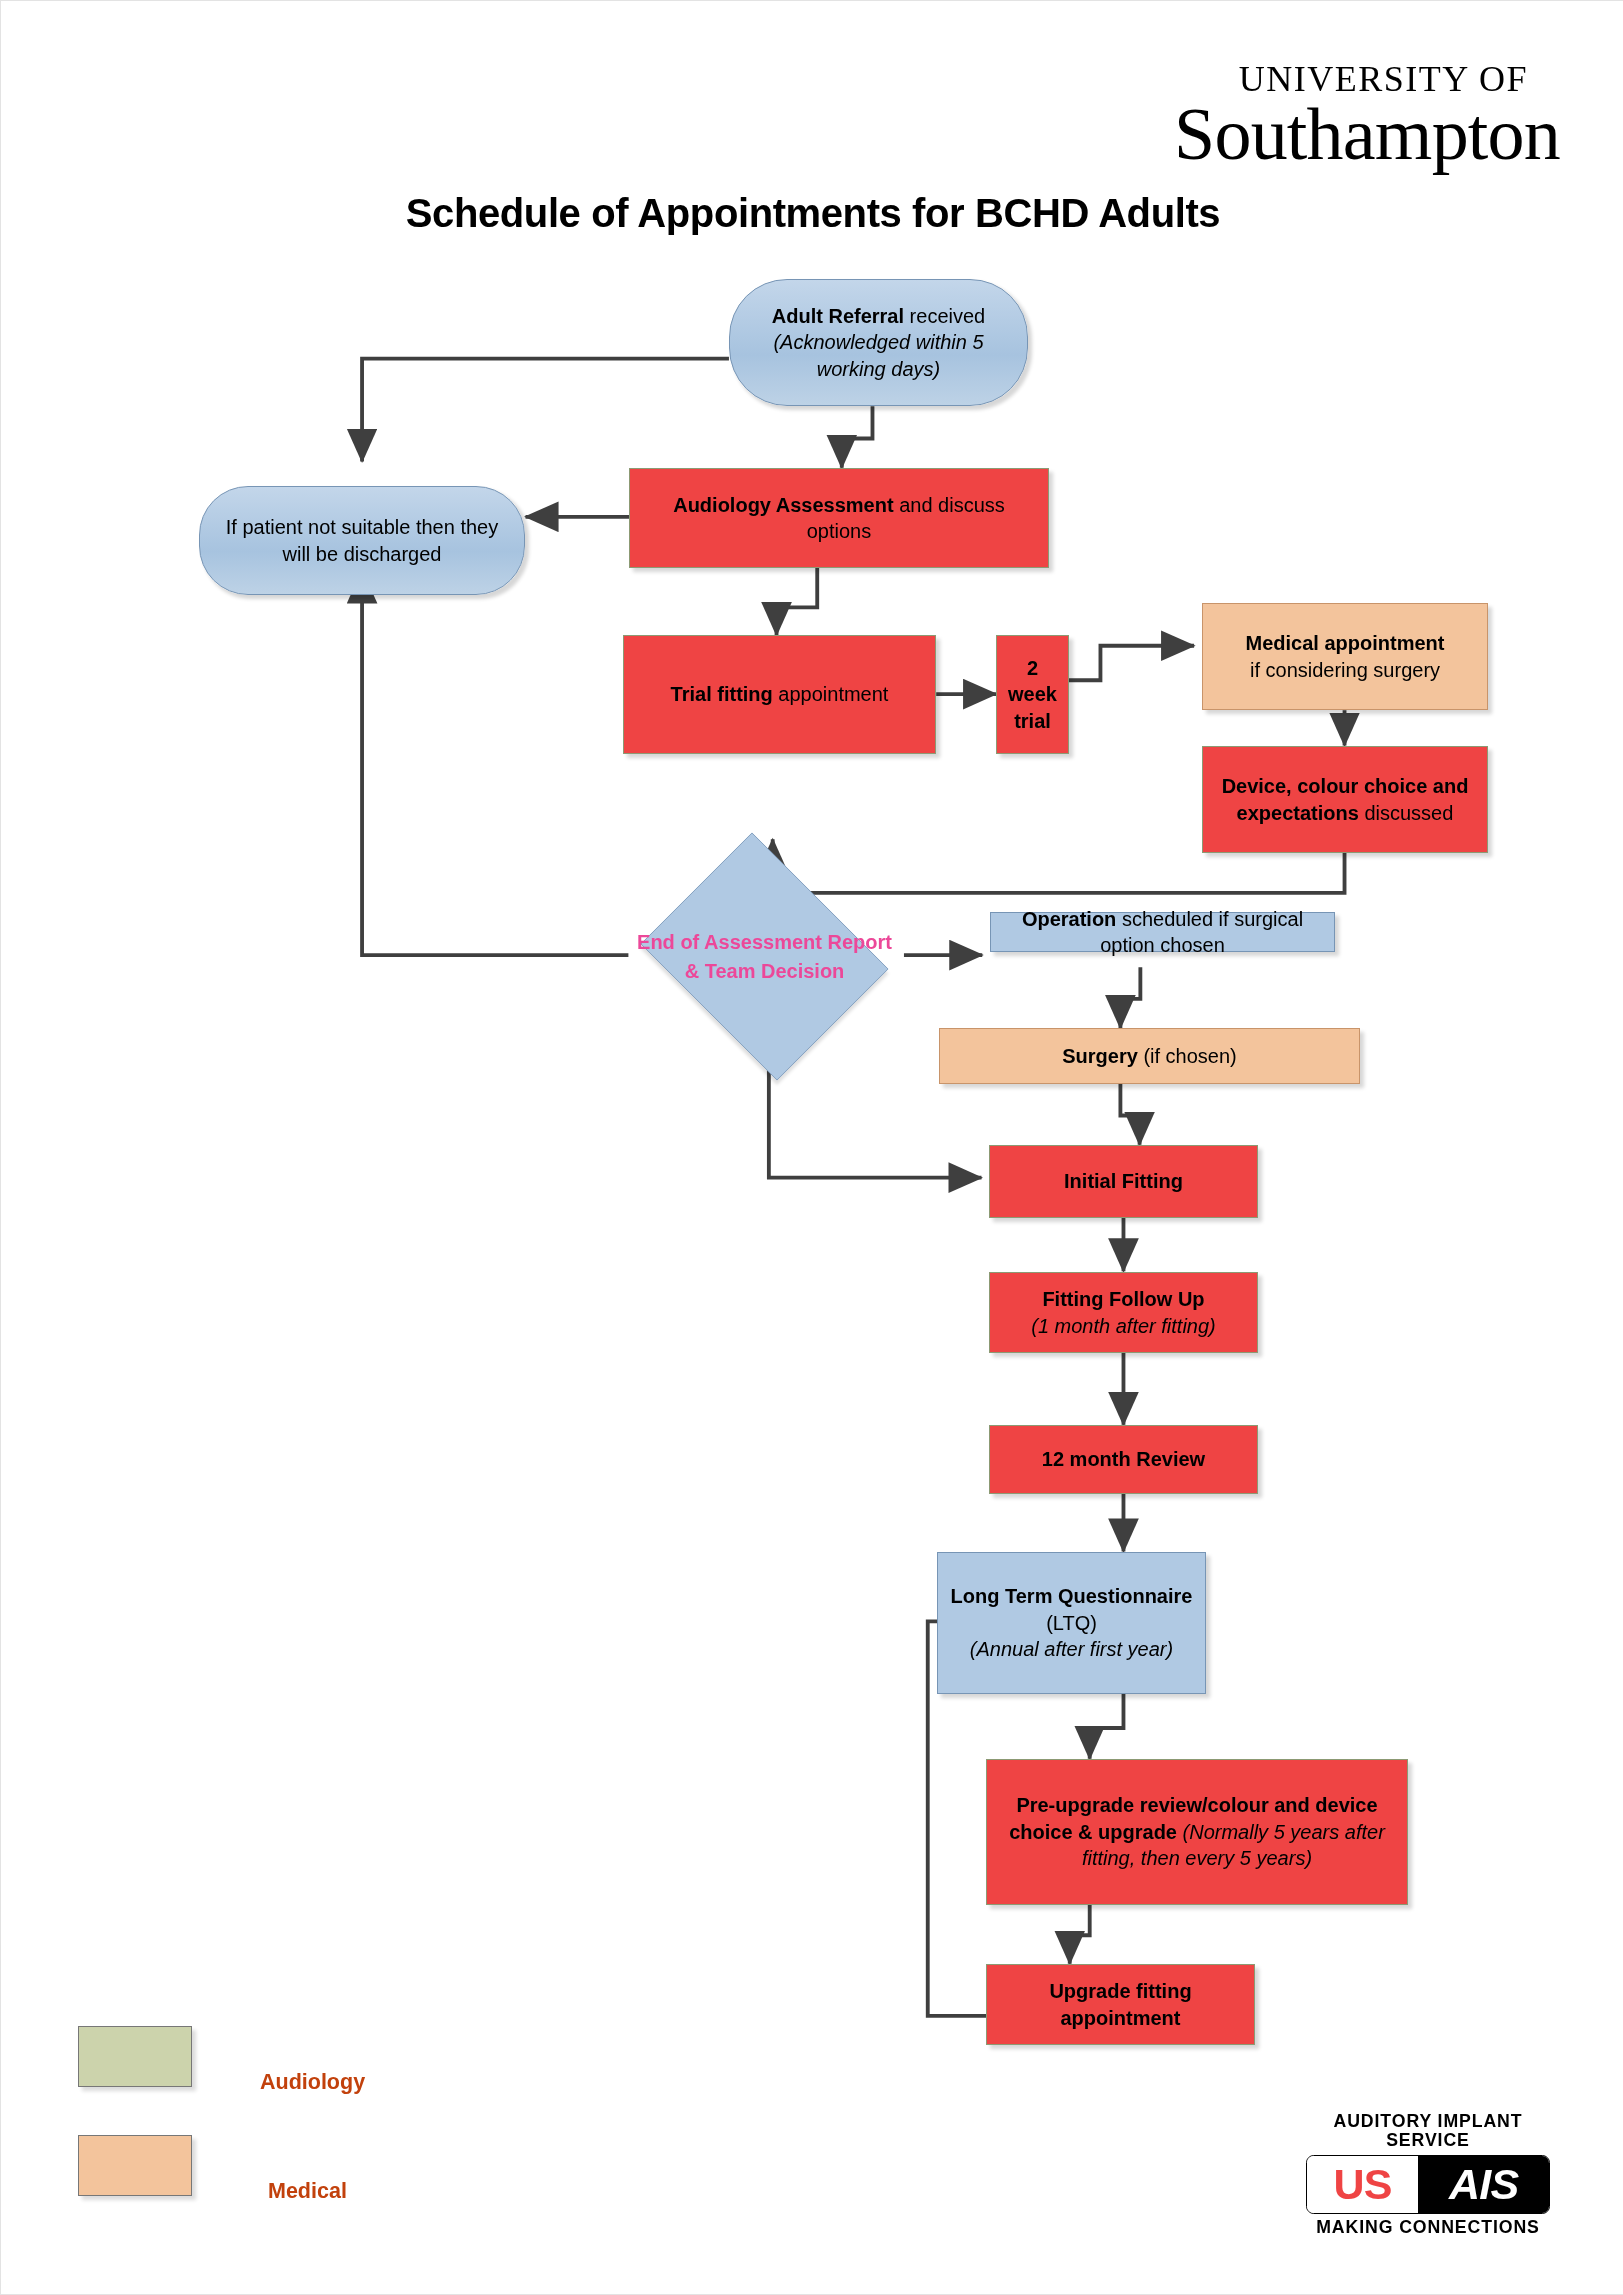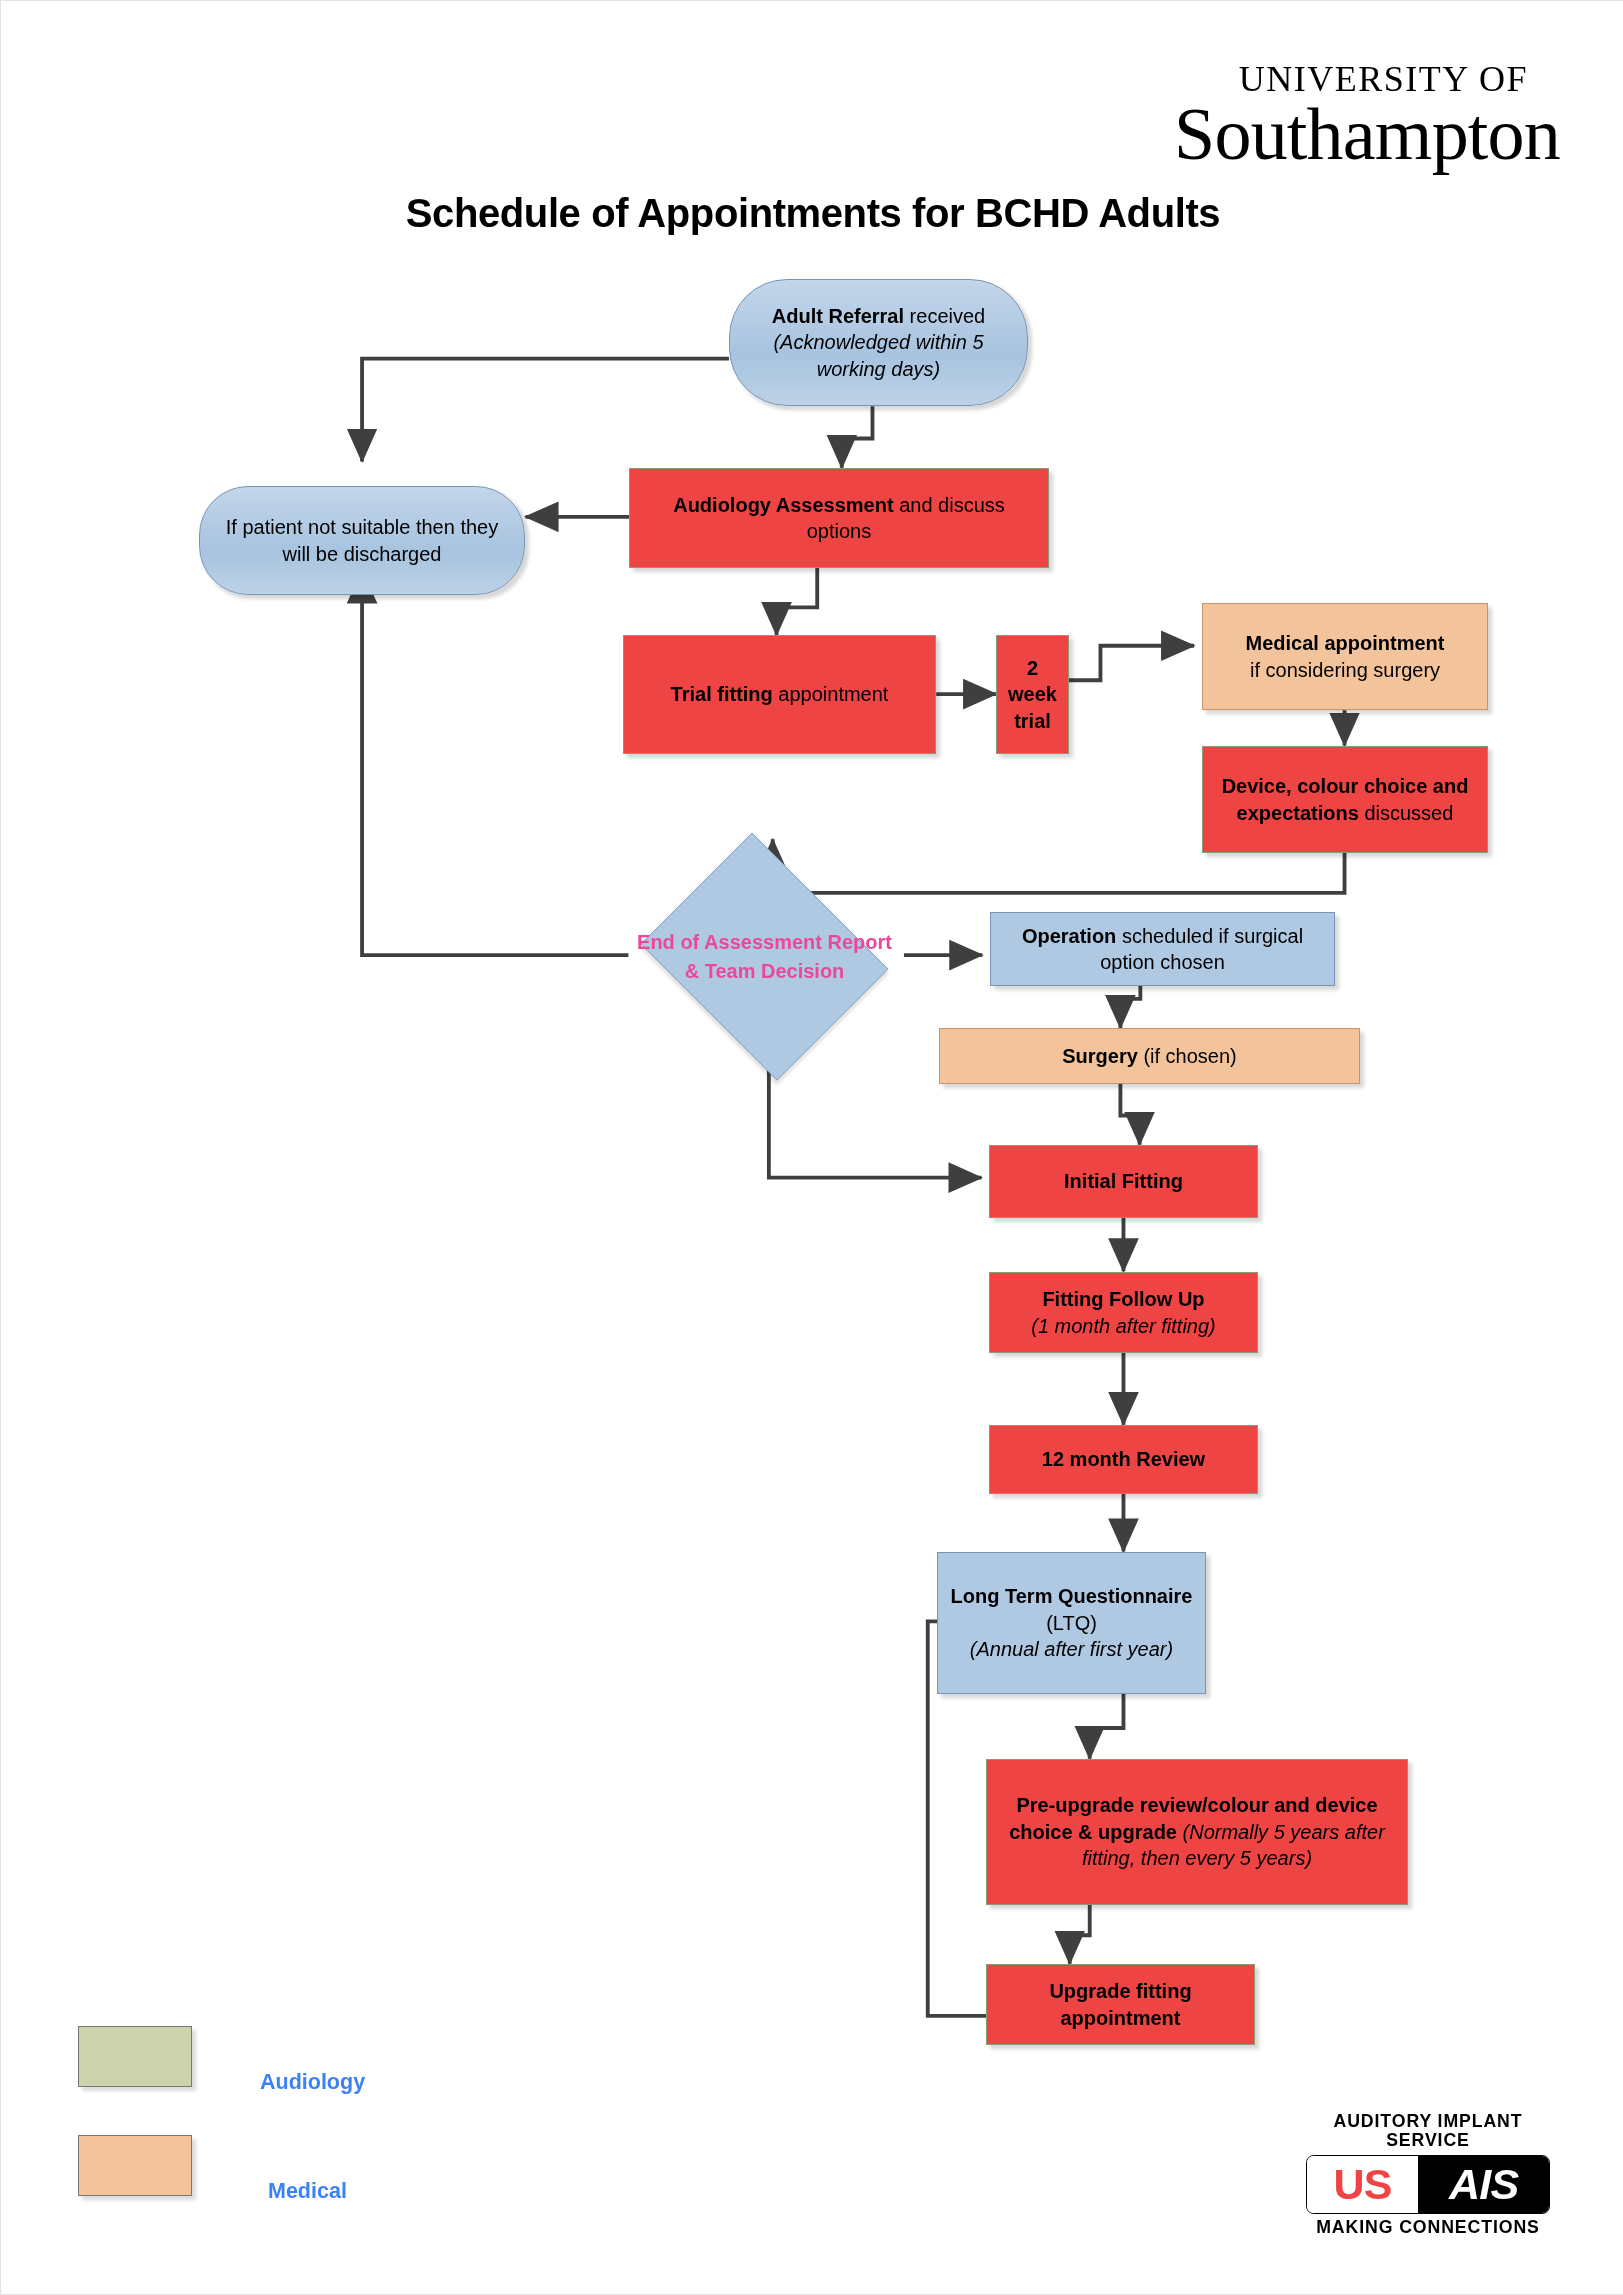--- a/index.html
+++ b/index.html
@@ -131,21 +131,21 @@
     width: 114px;
     height: 61px;
     border: 0.8px solid #777;
     box-sizing: border-box;
     box-shadow: 3.8px 3.8px 3.8px rgba(0,0,0,0.14);
   }
   .legend-label {
     position: absolute;
     font-size: 21.5px;
     font-weight: bold;
-    color: #3b82f6;
+    color: #c2410c;
   }
 
   
   #usais-logo {
     position: absolute;
     left: 1305px;
     top: 2111px;
     width: 244px;
   }
   #usais-logo .ua-top,
@@ -295,21 +295,21 @@
         <b>Device, colour choice and expectations</b><span> discussed</span>
       </span>
     </div>
   </div>
 
   <div id="node-decision">
     <div class="dia-shape"></div>
     <div class="dia-text">End of Assessment Report &amp; Team Decision</div>
   </div>
 
-  <div class="node fill-blue" id="node-operation" style="left:989px; top:911px; width:345px; height:74px;text-align:center;">
+  <div class="node fill-blue" id="node-operation" style="left:989px; top:911px; width:345px; height:40px;text-align:center;">
     <div>
       <span class="t">
         <b>Operation</b><span> scheduled if surgical option chosen</span>
       </span>
     </div>
   </div>
 
   <div class="node fill-orange" id="node-surgery" style="left:938px; top:1027px; width:421px; height:56px;">
     <div>
       <span class="t">

